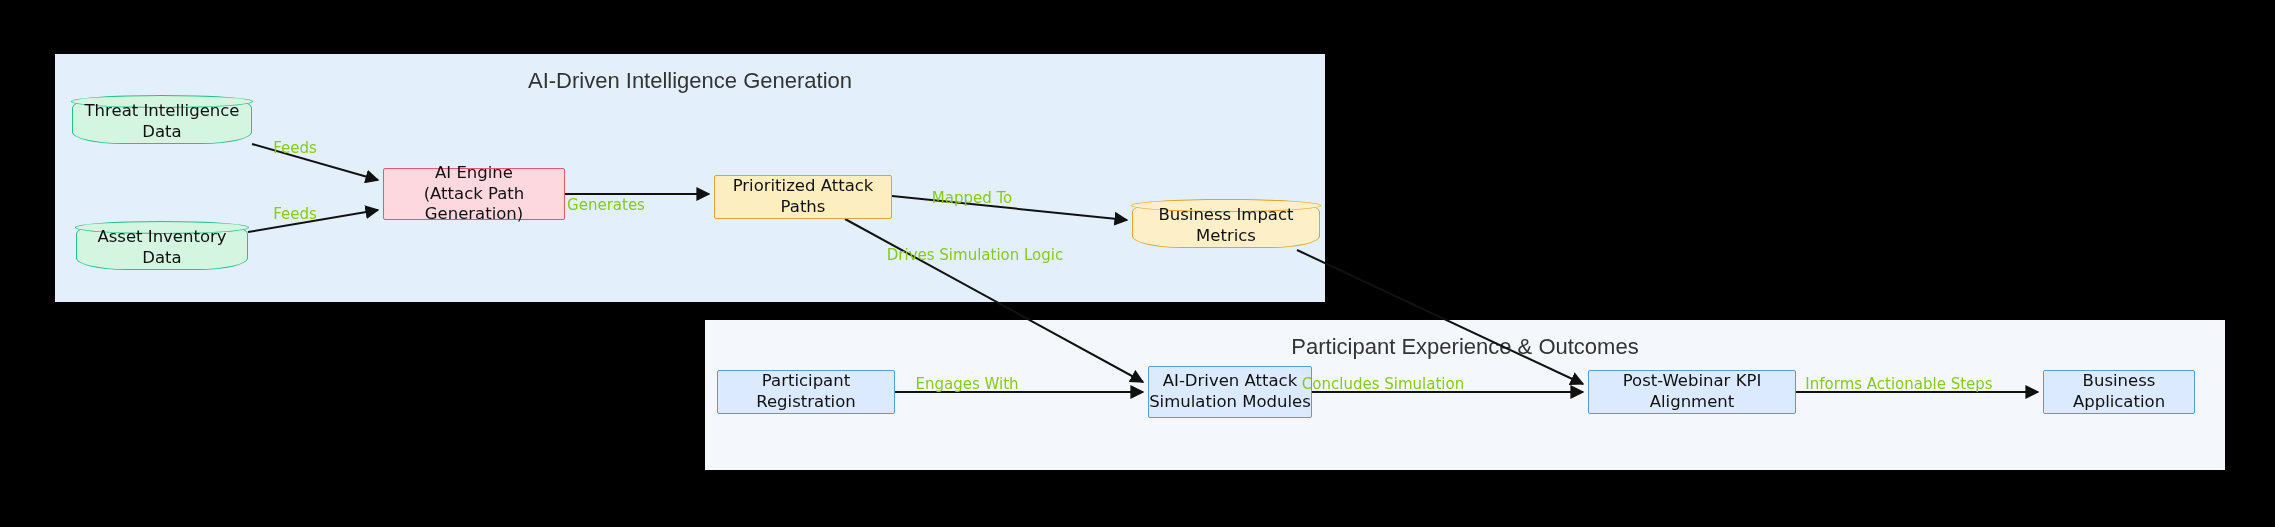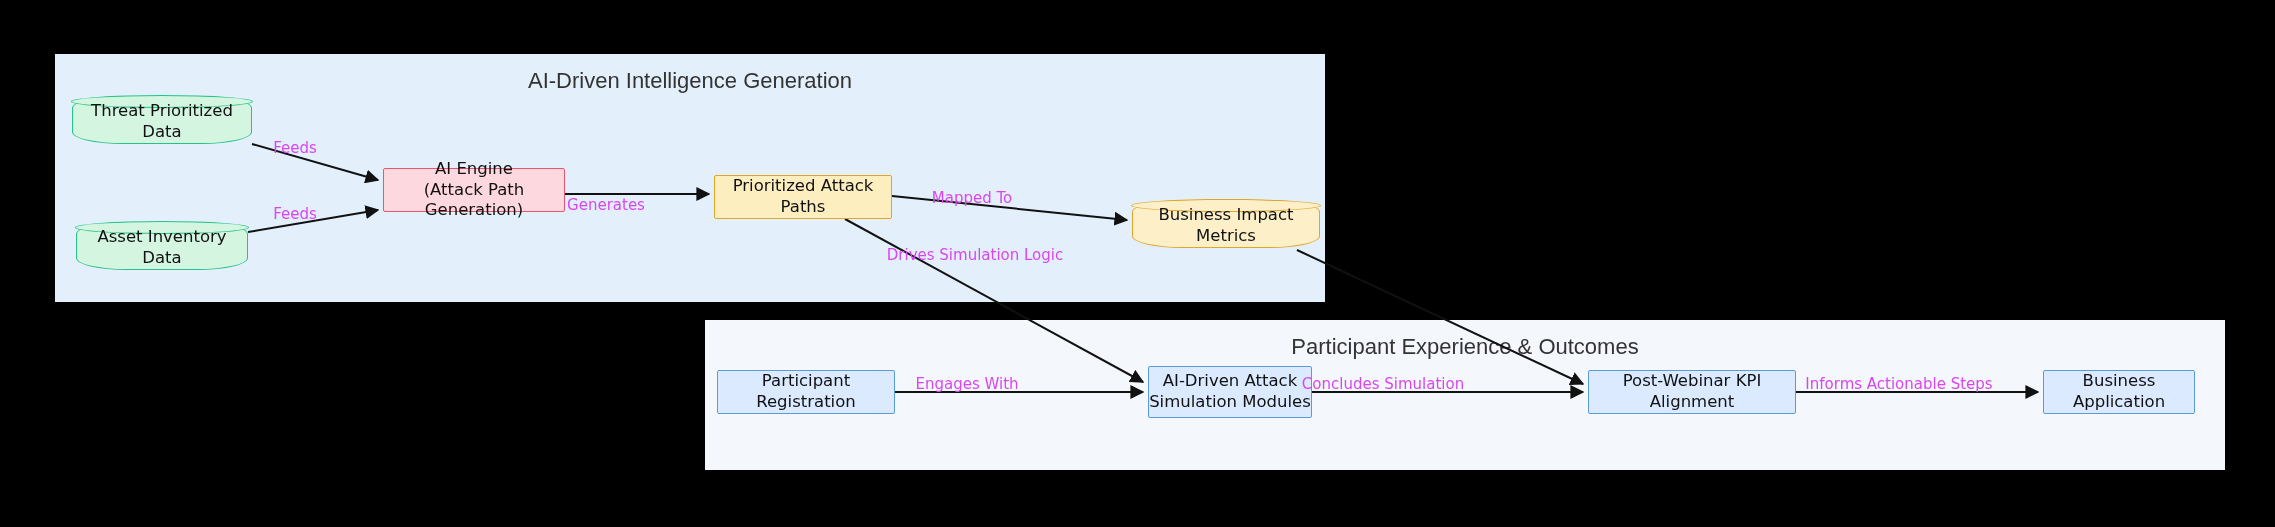--- a/index.html
+++ b/index.html
@@ -19,21 +19,21 @@
 
   .rect{border-width:1.6px;border-style:solid;border-radius:2px;}
 
   
   .cyl{border-width:1.6px;border-style:solid;border-radius:50px/12px;}
   .cyl .cap{position:absolute;left:-1.6px;right:-1.6px;top:-1.6px;height:13px;
       border-width:1.6px;border-style:solid;border-radius:50%;
       box-sizing:border-box;background:inherit;}
   .cyl .lbl{position:relative;z-index:2;padding-top:4px;}
 
-  .edge-label{position:absolute;font-size:15px;color:#d946ef;
+  .edge-label{position:absolute;font-size:15px;color:#84cc16;
       white-space:nowrap;font-family:"DejaVu Sans",sans-serif;}
 
   svg.wires{position:absolute;left:0;top:0;width:2275px;height:527px;
       overflow:visible;pointer-events:none;}
 </style>
 </head>
 <body>
 
 <div id="canvas">
 
@@ -60,27 +60,27 @@
         <path d="M 1297,250 L 1583,384" stroke="#111111" stroke-width="2" fill="none" marker-end="url(#arrow)"></path>
         <path d="M 895,392 L 1143,392" stroke="#111111" stroke-width="2" fill="none" marker-end="url(#arrow)"></path>
         <path d="M 1302,392 L 1583,392" stroke="#111111" stroke-width="2" fill="none" marker-end="url(#arrow)"></path>
         <path d="M 1796,392 L 2038,392" stroke="#111111" stroke-width="2" fill="none" marker-end="url(#arrow)"></path>
       </g>
   </svg>
 
   <div id="node-layer">
       <div class="node cyl" style="left: 72px; top: 96px; width: 180px; height: 48px; background: rgb(212, 245, 224); border-color: rgb(39, 194, 138);">
         <div class="cap" style="background: rgb(212, 245, 224); border-color: rgb(39, 194, 138);"></div>
-        <div class="lbl">Threat Prioritized Data</div>
+        <div class="lbl">Threat Intelligence Data</div>
       </div>
       <div class="node cyl" style="left: 76px; top: 222px; width: 172px; height: 48px; background: rgb(212, 245, 224); border-color: rgb(39, 194, 138);">
         <div class="cap" style="background: rgb(212, 245, 224); border-color: rgb(39, 194, 138);"></div>
         <div class="lbl">Asset Inventory Data</div>
       </div>
-      <div class="node rect" style="left: 383px; top: 168px; width: 182px; height: 44px; background: rgb(253, 216, 222); border-color: rgb(232, 86, 111);">
+      <div class="node rect" style="left: 383px; top: 168px; width: 182px; height: 52px; background: rgb(253, 216, 222); border-color: rgb(232, 86, 111);">
         <div class="lbl">
           <div>AI Engine</div>
           <div>(Attack Path Generation)</div>
         </div>
       </div>
       <div class="node rect" style="left: 714px; top: 175px; width: 178px; height: 44px; background: rgb(253, 238, 192); border-color: rgb(224, 165, 42);">
         <div class="lbl">Prioritized Attack Paths</div>
       </div>
       <div class="node cyl" style="left: 1132px; top: 200px; width: 188px; height: 48px; background: rgb(253, 240, 201); border-color: rgb(224, 165, 42);">
         <div class="cap" style="background: rgb(253, 240, 201); border-color: rgb(224, 165, 42);"></div>

